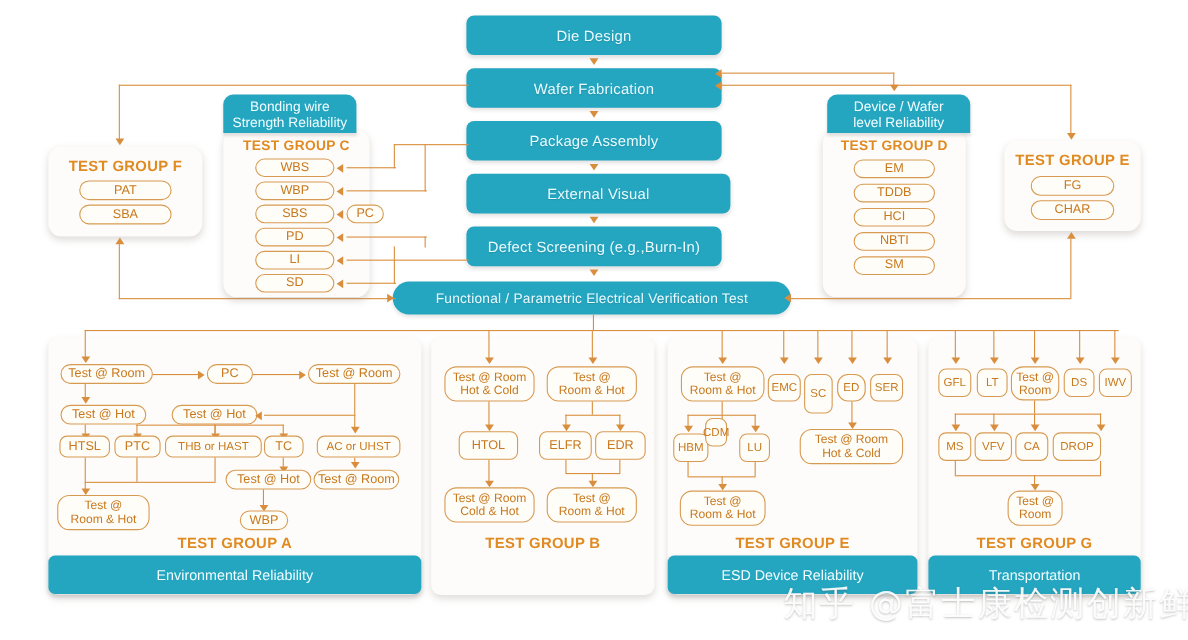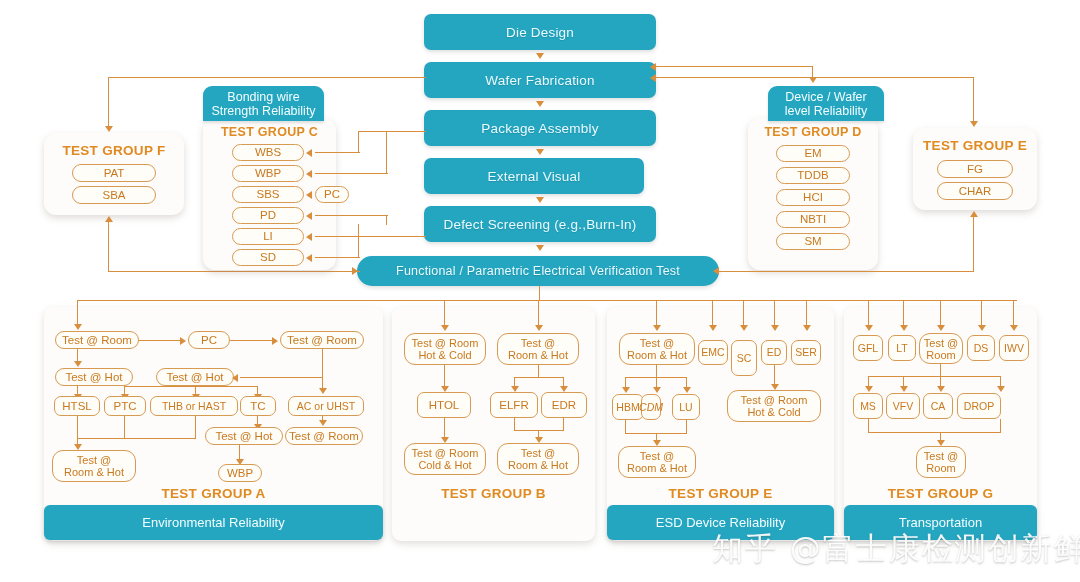--- a/index.html
+++ b/index.html
@@ -100,21 +100,21 @@
   <div class="abs teal" style="left:424px;top:62px;width:232px;height:36px;">
     <span>Wafer Fabrication</span>
   </div>
   <div class="abs arw d" style="left:536px;top:101px;"></div>
 
   <div class="abs teal" style="left:424px;top:110px;width:232px;height:36px;">
     <span>Package Assembly</span>
   </div>
   <div class="abs arw d" style="left:536px;top:149px;"></div>
 
-  <div class="abs teal" style="left:424px;top:158px;width:220px;height:36px;align-items:center;">
+  <div class="abs teal" style="left:424px;top:158px;width:240px;height:36px;align-items:center;">
     <span>External Visual</span>
   </div>
   <div class="abs arw d" style="left:536px;top:197px;"></div>
 
   <div class="abs teal" style="left:424px;top:206px;width:232px;height:36px;">
     <span>Defect Screening (e.g.,Burn-In)</span>
   </div>
   <div class="abs arw d" style="left:536px;top:245px;"></div>
 
   <div class="abs teal small" style="left:357px;top:256px;width:362px;height:30px;border-radius:15px;">
@@ -187,21 +187,21 @@
   <div class="abs arw l" style="left:306px;top:211.5px;"></div>
 
   <div class="abs ln lnh" style="left:315px;top:236px;width:111px;"></div>
   <div class="abs arw l" style="left:306px;top:232.5px;"></div>
 
   <div class="abs ln lnh" style="left:315px;top:257px;width:45px;"></div>
   <div class="abs ln lnv" style="left:358px;top:224px;height:34px;"></div>
   <div class="abs arw l" style="left:306px;top:253.5px;"></div>
 
   <div class="abs panel" style="left:748px;top:118px;width:130px;height:152px;"></div>
-  <div class="abs cap" style="left:768px;top:86px;width:116px;height:35px;flex-direction:column;">
+  <div class="abs cap" style="left:752px;top:86px;width:130px;height:35px;flex-direction:column;">
     <span>Device / Wafer</span>
     <span>level Reliability</span>
   </div>
   <div class="abs gtitle sm" style="left:748px;top:124px;width:130px;height:16px;">
     <span>TEST GROUP D</span>
   </div>
   <div class="abs pill" style="left:776px;top:145px;width:74px;height:17px;">
     <span>EM</span>
     </div>
   <div class="abs pill" style="left:776px;top:167px;width:74px;height:17px;">
@@ -422,40 +422,40 @@
   <div class="abs pill two" style="left:619px;top:333px;width:76px;height:32px;flex-direction:column;">
     <span>Test @</span>
     <span>Room &amp; Hot</span>
   </div>
   <div class="abs pill r6 tiny" style="left:698px;top:340px;width:30px;height:25px;">
     <span>EMC</span>
     </div>
   <div class="abs pill r6 tiny" style="left:731px;top:340px;width:26px;height:36px;">
     <span>SC</span>
     </div>
-  <div class="abs pill r6 tiny" style="left:761px;top:340px;width:26px;height:25px;">
+  <div class="abs pill r6 tiny" style="left:761px;top:340px;width:26px;height:25px;border-radius:10px;">
     <span>ED</span>
     </div>
   <div class="abs pill r6 tiny" style="left:791px;top:340px;width:30px;height:25px;">
     <span>SER</span>
     </div>
 
   <div class="abs ln lnv" style="left:656px;top:365px;height:12px;"></div>
   <div class="abs ln lnh" style="left:625px;top:377px;width:62px;"></div>
   <div class="abs ln lnv" style="left:625px;top:377px;height:13px;"></div>
   <div class="abs ln lnv" style="left:656px;top:377px;height:13px;"></div>
   <div class="abs ln lnv" style="left:686px;top:377px;height:13px;"></div>
   <div class="abs arw d" style="left:621.5px;top:387px;"></div>
   <div class="abs arw d" style="left:652.5px;top:387px;"></div>
   <div class="abs arw d" style="left:682.5px;top:387px;"></div>
 
   <div class="abs pill r6 tiny" style="left:612px;top:394px;width:32px;height:26px;">
     <span>HBM</span>
     </div>
-  <div class="abs pill r6 tiny" style="left:641px;top:394px;width:20px;height:26px;font-style:italic;">
+  <div class="abs pill r6 tiny" style="left:641px;top:380px;width:20px;height:26px;">
     <span>CDM</span>
     </div>
   <div class="abs pill r6 tiny" style="left:672px;top:394px;width:28px;height:26px;">
     <span>LU</span>
     </div>
 
   <div class="abs ln lnv" style="left:774px;top:365px;height:22px;"></div>
   <div class="abs arw d" style="left:770.5px;top:384px;"></div>
   <div class="abs pill two" style="left:727px;top:390px;width:94px;height:32px;flex-direction:column;">
     <span>Test @ Room</span>

